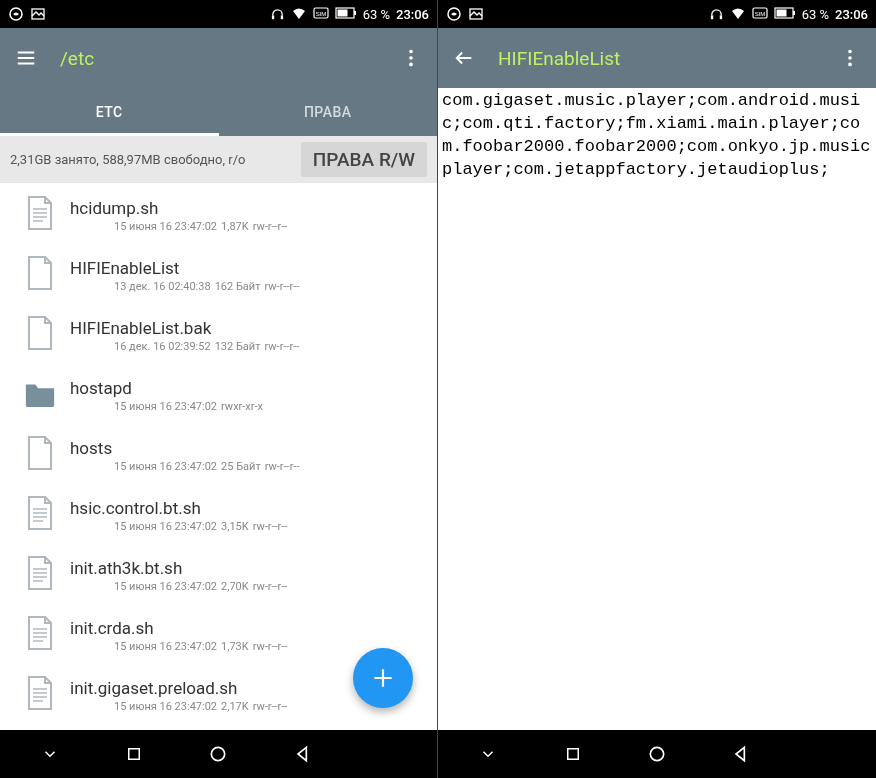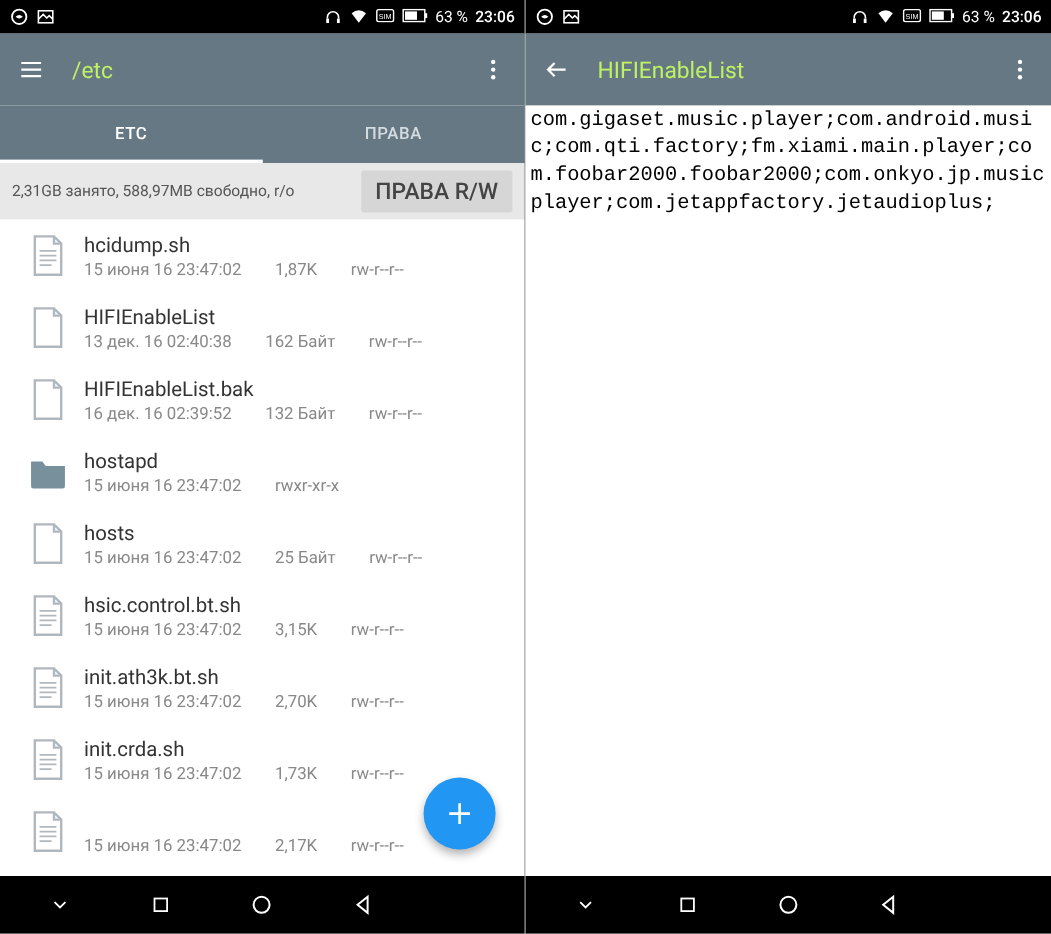--- a/index.html
+++ b/index.html
@@ -22,21 +22,21 @@
 .tab.active::after { content: ""; position: absolute; bottom: 0; left: 0; right: 0; height: 3px; background: #fff; }
 
 .infobar { background: #e8e8e8; display: flex; align-items: center; justify-content: space-between; padding: 6px 10px; font-size: 13px; color: #555; gap: 32px; }
 .rw-btn { background: #d6d6d6; padding: 6px 12px; font-size: 19px; color: #444; border-radius: 2px; font-weight: 500; }
 
 .filelist { flex: 1; overflow: hidden; background: #fff; }
 .file-row { display: flex; align-items: flex-end; padding: 10px 24px; gap: 14px; }
 .file-icon { width: 32px; height: 40px; flex-shrink: 0; display: flex; align-items: center; justify-content: center; }
 .file-info { flex: 1; min-width: 0; }
 .file-name { font-size: 17px; color: #333; margin-bottom: 2px; }
-.file-meta { font-size: 14px; color: #888; display: flex; gap: 28px; }
+.file-meta { font-size: 11px; color: #888; display: flex; gap: 4px; margin-left: 44px; }
 
 .fab { position: absolute; bottom: 70px; right: 24px; width: 60px; height: 60px; border-radius: 50%; background: #2196f3; display: flex; align-items: center; justify-content: center; box-shadow: 0 4px 8px rgba(0,0,0,0.3); }
 
 .navbar { height: 48px; background: #000; display: flex; align-items: center; padding: 0 8px; justify-content: space-around; }
 .nav-btn { width: 60px; display: flex; justify-content: center; }
 
 .text-content { flex: 1; background: #fff; padding: 2px 4px; font-family: "Courier New", monospace; font-size: 17px; color: #000; word-break: break-all; line-height: 1.35; }
 
 svg { display: block; }
 </style>
@@ -270,20 +270,21 @@
             <svg width="28" height="36" viewBox="0 0 28 36">
               <path d="M3 2 h16 l6 6 v26 H3 Z" fill="none" stroke="#b0b8bd" stroke-width="2"></path>
               <path d="M19 2 v6 h6" fill="none" stroke="#b0b8bd" stroke-width="2"></path>
               <line x1="7" y1="14" x2="21" y2="14" stroke="#b0b8bd" stroke-width="1.5"></line>
               <line x1="7" y1="18" x2="21" y2="18" stroke="#b0b8bd" stroke-width="1.5"></line>
               <line x1="7" y1="22" x2="21" y2="22" stroke="#b0b8bd" stroke-width="1.5"></line>
               <line x1="7" y1="26" x2="17" y2="26" stroke="#b0b8bd" stroke-width="1.5"></line>
             </svg>
           </div>
           <div class="file-info">
+            <div class="file-name">init.gigaset.preload.sh</div>
             <div class="file-meta">
               <span>15 июня 16 23:47:02</span>
               <span>2,17K</span>
               <span>rw-r--r--</span>
             </div>
           </div>
         </div>
       </div>
 
     <div class="fab">

